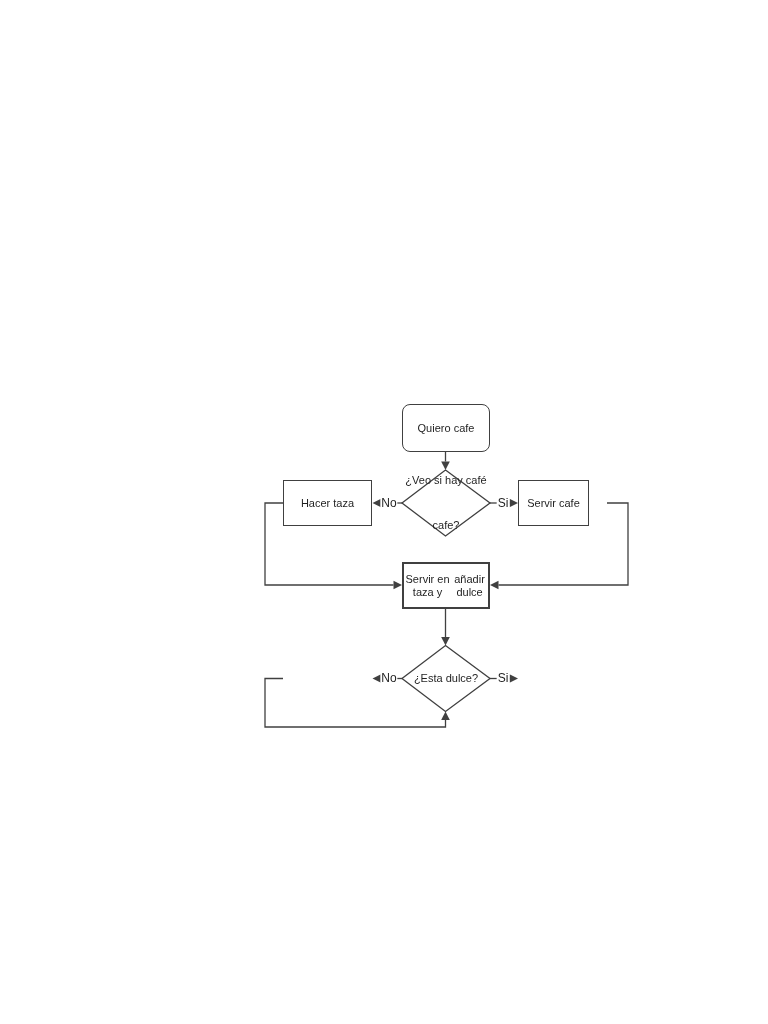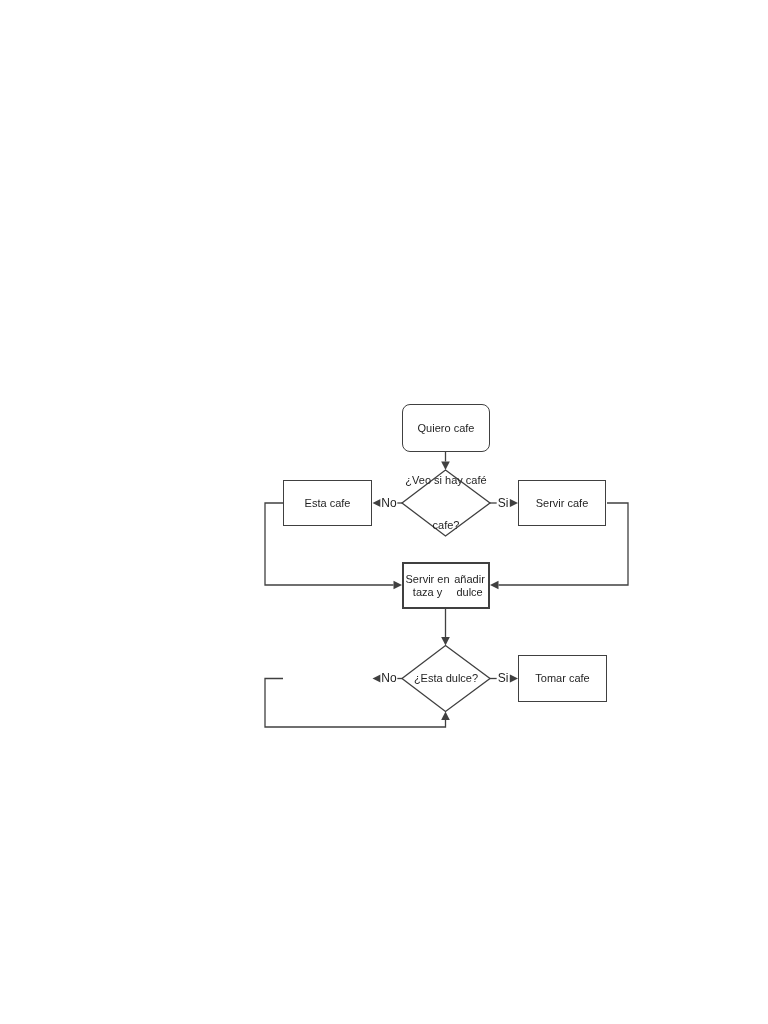--- a/index.html
+++ b/index.html
@@ -120,39 +120,36 @@
   <div class="node rounded" style="left:402px; top:404px; width:88px; height:48px;">
     <span>Quiero cafe</span>
   </div>
 
   <div class="diamond-label" style="left:382px; top:483px; width:128px; height:40px;">
     <span>¿Veo si hay café</span>
     <span>cafe?</span>
   </div>
 
   <div class="node" style="left:283px; top:480px; width:89px; height:46px;">
-    <span>Esta cafe</span>
+    <span>Hacer taza</span>
   </div>
 
-  <div class="node" style="left:518px; top:480px; width:88px; height:46px;">
+  <div class="node" style="left:518px; top:480px; width:71px; height:46px;">
     <span>Servir cafe</span>
   </div>
 
   <div class="node emph" style="left:402px; top:562px; width:88px; height:47px; flex-direction:row;">
     <span>Servir en taza y</span>
     <span>añadir dulce</span>
   </div>
 
   <div class="diamond-label" style="left:396px; top:665px; width:100px; height:27px;align-items:center;">
     <span>¿Esta dulce?</span>
   </div>
 
 
-  <div class="node" style="left:518px; top:655px; width:89px; height:47px;">
-    <span>Tomar cafe</span>
-  </div>
 
   <div class="edge-label" style="left:389px; top:503px;">No</div>
   <div class="edge-label" style="left:503px; top:503px;">Si</div>
   <div class="edge-label" style="left:389px; top:678px;">No</div>
   <div class="edge-label" style="left:503px; top:678px;">Si</div>
 
 </div>
 
 </body></html>

